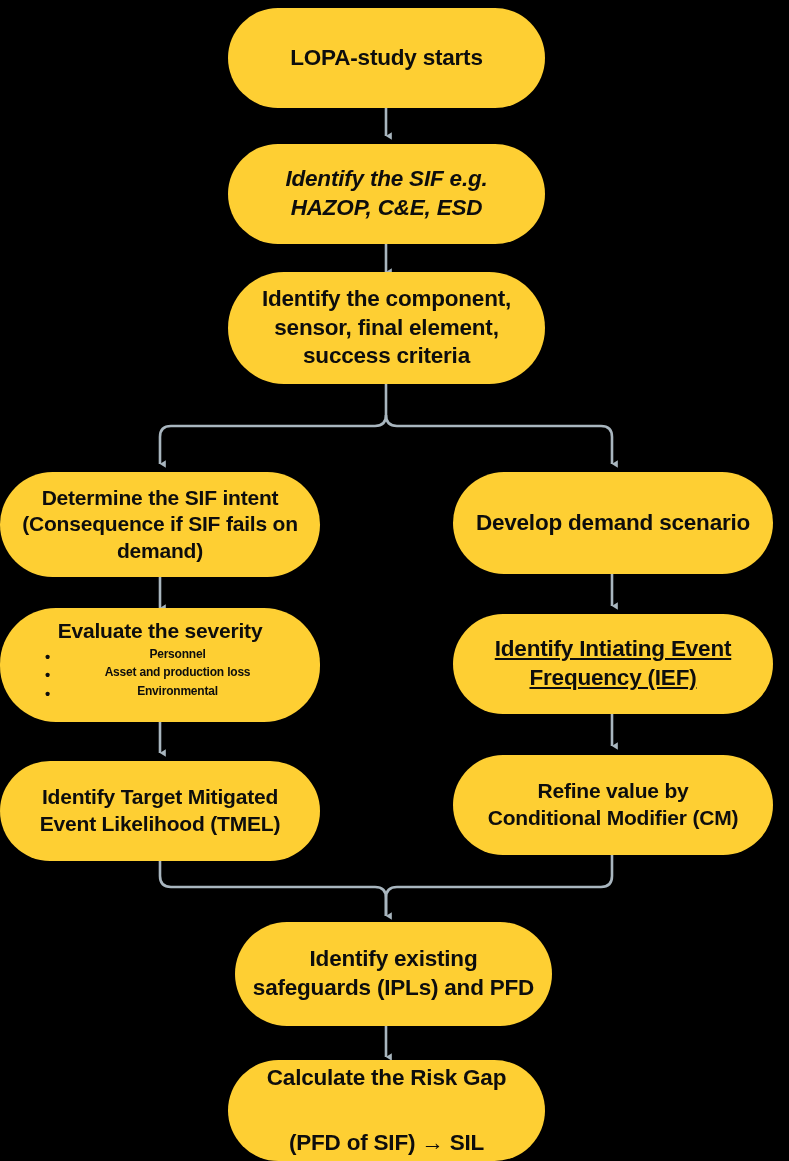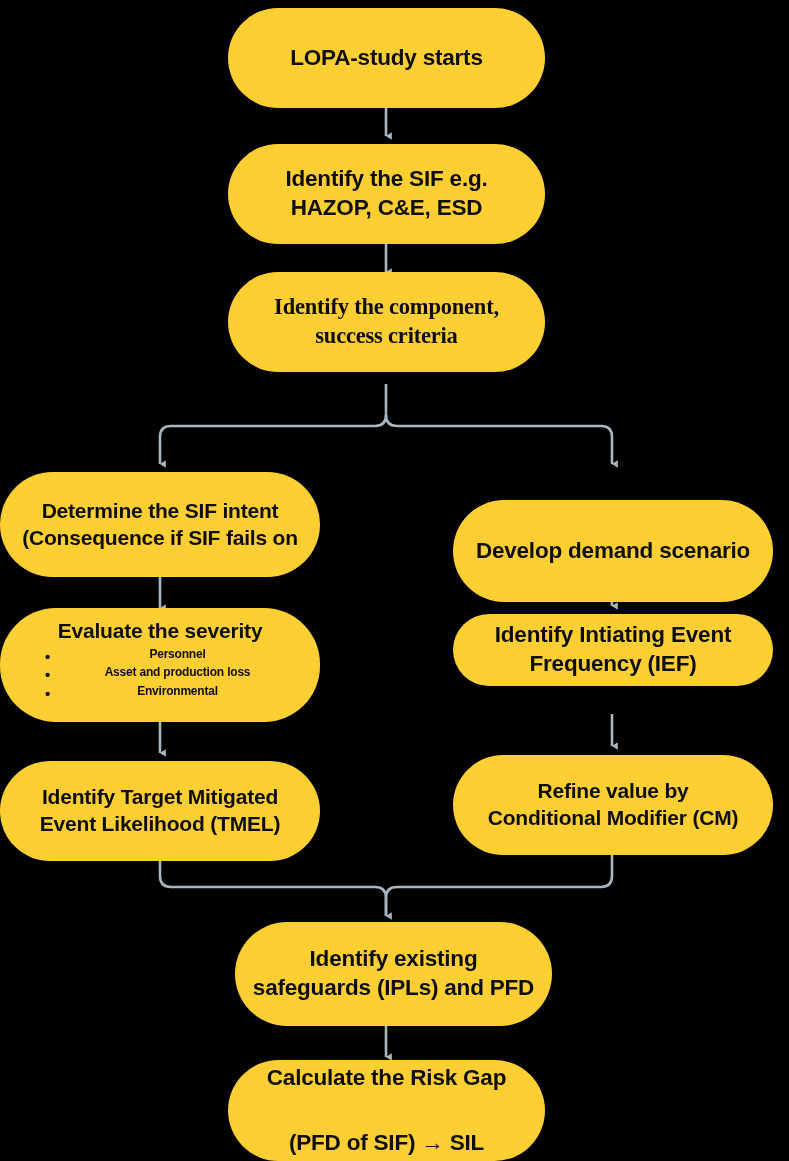--- a/index.html
+++ b/index.html
@@ -102,49 +102,51 @@
       <path d="M612,855 L612,876 Q612,887 601,887 L397,887 Q386,887 386,898 L386,916"></path>
 
       <path d="M386,1026 L386,1057" marker-end="url(#ah)"></path>
     </g>
   </svg>
 
   <div class="node t22" style="left:228px; top:8px; width:317px; height:100px;">
     <span class="line">LOPA-study starts</span>
   </div>
 
-  <div class="node t22" style="left:228px; top:144px; width:317px; height:100px;">
+  <div class="node t22" style="left:228px; top:144px; width:317px; height:100px;font-style:italic;">
     <span class="line">Identify the SIF e.g.</span>
     <span class="line">HAZOP, C&amp;E, ESD</span>
   </div>
 
-  <div class="node t22" style="left:228px; top:272px; width:317px; height:100px;font-family:Liberation Serif, serif;">
+  <div class="node t22" style="left:228px; top:272px; width:317px; height:112px;">
     <span class="line">Identify the component,</span>
+    <span class="line">sensor, final element,</span>
     <span class="line">success criteria</span>
   </div>
 
   <div class="node t21" style="left:0px; top:472px; width:320px; height:105px;">
     <span class="line">Determine the SIF intent</span>
     <span class="line">(Consequence if SIF fails on</span>
+    <span class="line">demand)</span>
   </div>
 
-  <div class="node t22" style="left:453px; top:472px; width:320px; height:102px;margin-top:28px;">
+  <div class="node t22" style="left:453px; top:472px; width:320px; height:102px;">
     <span class="line">Develop demand scenario</span>
   </div>
 
   <div class="node t21" style="left:0px; top:608px; width:320px; height:114px; justify-content:flex-start; padding-top:10px;">
     <span class="line">Evaluate the severity</span>
     <ul class="blist">
       <li>Personnel</li>
       <li>Asset and production loss</li>
       <li>Environmental</li>
     </ul>
   </div>
 
-  <div class="node t22" style="left:453px; top:614px; width:320px; height:72px;">
+  <div class="node t22" style="left:453px; top:614px; width:320px; height:100px;text-decoration:underline;">
     <span class="line">Identify Intiating Event</span>
     <span class="line">Frequency (IEF)</span>
   </div>
 
   <div class="node t21" style="left:0px; top:761px; width:320px; height:100px;">
     <span class="line">Identify Target Mitigated</span>
     <span class="line">Event Likelihood (TMEL)</span>
   </div>
 
   <div class="node t21" style="left:453px; top:755px; width:320px; height:100px;">

